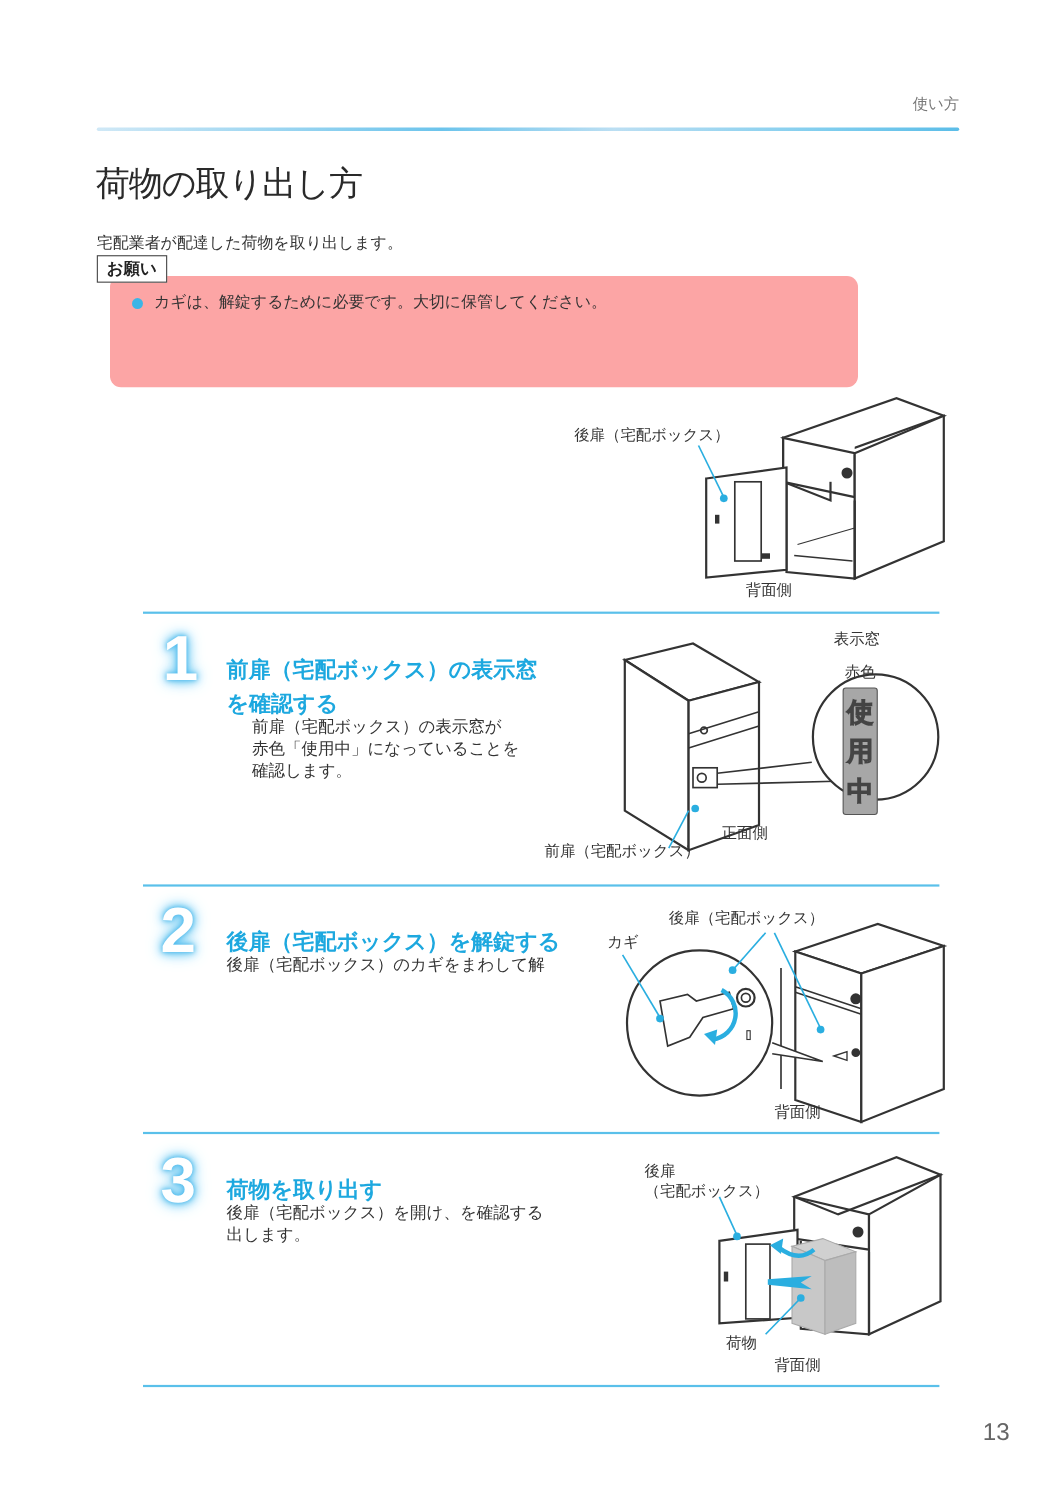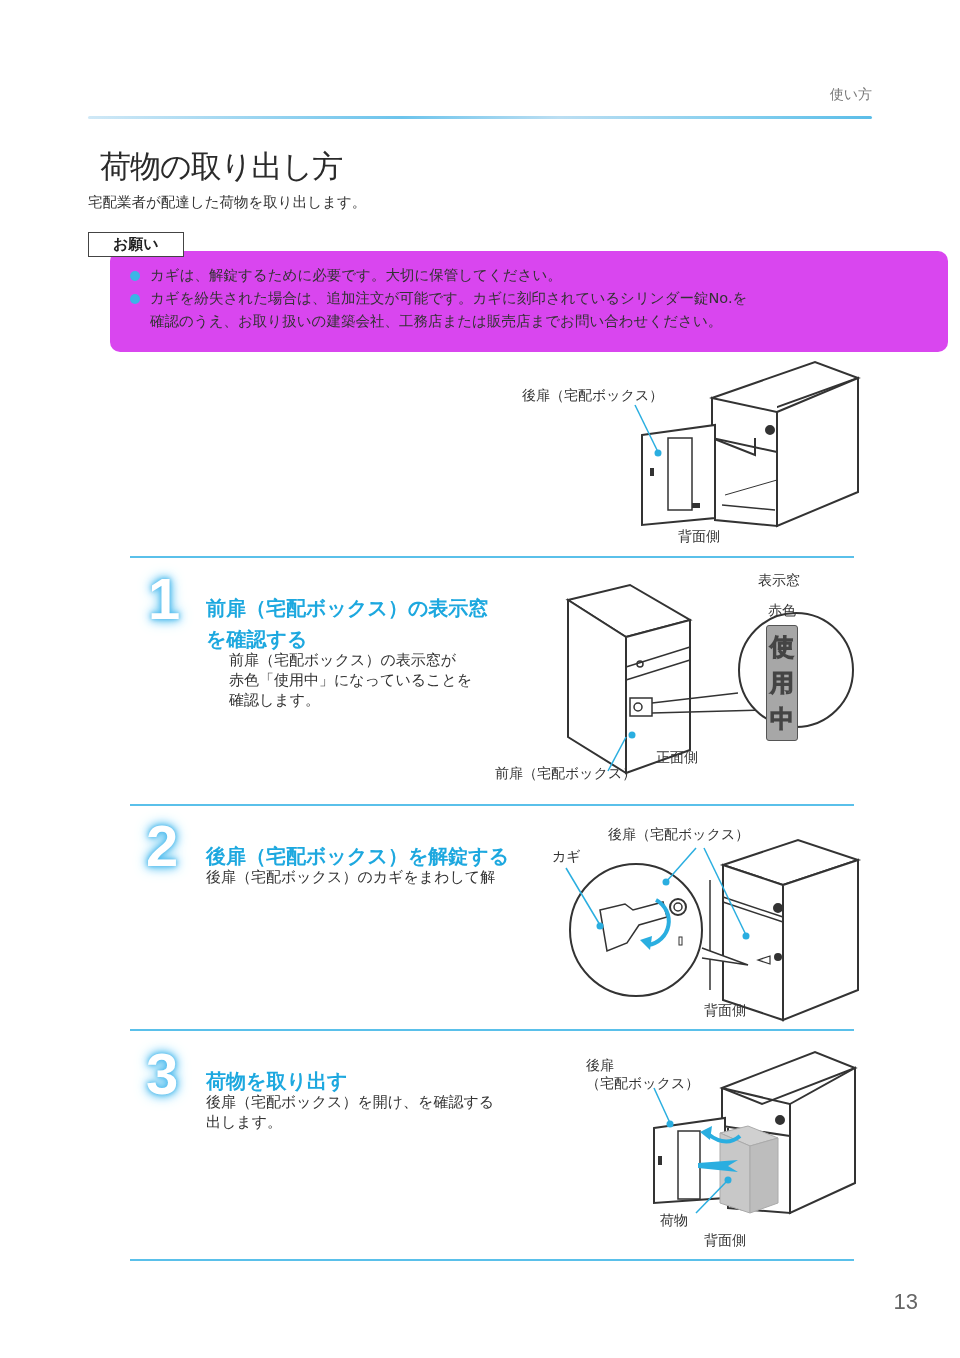--- a/index.html
+++ b/index.html
@@ -3,24 +3,24 @@
 <meta charset="utf-8">
 <style>
   * { box-sizing: border-box; margin: 0; padding: 0; }
   html, body { width: 960px; height: 1358px; background: #ffffff; }
   body { position: relative; font-family: "DejaVu Sans", "Liberation Sans", sans-serif; color: #333; overflow: hidden; }
   .abs { position: absolute; }
   .section-label { right: 88px; top: 86px; font-size: 14px; color: #777; }
   .deco-line { left: 88px; top: 116px; width: 784px; height: 3px;
     background: linear-gradient(90deg, rgba(120,190,230,0.35), #6cc4ec 40%, rgba(120,190,230,0.5) 60%, #7fcdee 85%, #5bbde8);
     border-radius: 2px; }
-  .page-title { left: 100px; top: 146px; font-size: 31px; color: #2a2a2a; letter-spacing: -1px; }
-  .intro { left: 88px; top: 193px; font-size: 14.5px; color: #333; }
-  .notice-tag { left: 88px; top: 232px; border: 1px solid #444; background: #fff; padding: 2px 24px; font-size: 15px; font-weight: bold; color: #222; z-index: 2; }
-  .notice-box { left: 110px; top: 251px; width: 838px; height: 101px; background: #d946ef; border-radius: 10px; padding: 13px 0 0 18px; }
+  .page-title { left: 87px; top: 146px; font-size: 31px; color: #2a2a2a; letter-spacing: -1px; }
+  .intro { left: 88px; top: 211px; font-size: 14.5px; color: #333; }
+  .notice-tag { left: 88px; top: 232px; border: 1px solid #444; background: #fff; padding: 2px 8px; font-size: 15px; font-weight: bold; color: #222; z-index: 2; }
+  .notice-box { left: 100px; top: 251px; width: 680px; height: 101px; background: #fca5a5; border-radius: 10px; padding: 13px 0 0 18px; }
   .notice-item { position: relative; font-size: 14.5px; line-height: 23px; color: #333; padding-left: 22px; }
   .notice-item .bullet { position: absolute; left: 2px; top: 7px; width: 10px; height: 10px; border-radius: 50%; background: #3bb5e6; }
   .divider { left: 130px; width: 724px; height: 2px; background: #5ac0ea; }
   .step-num { font-size: 58px; font-weight: bold; color: #fff; font-family: "Liberation Sans", sans-serif;
     text-shadow: 0 0 4px #4bb8ec, 0 0 8px #5ec3f0, 0 0 12px #7fd0f5, 0 0 16px #a5e0f8; }
   .step-title { font-size: 20px; font-weight: bold; color: #1da8df; line-height: 31px; margin-top: 21px; }
   .step-desc { font-size: 15px; color: #333; line-height: 20px; }
   .callout { font-size: 14px; color: #333; white-space: nowrap; }
   svg { position: absolute; overflow: visible; }
   .page-number { right: 42px; top: 1289px; font-size: 22px; color: #666; font-family: "Liberation Sans", sans-serif; }
@@ -31,25 +31,20 @@
 <div class="abs section-label">使い方</div>
 <div class="abs deco-line"></div>
 <h1 class="abs page-title" style="font-weight:normal;">荷物の取り出し方</h1>
 <p class="abs intro">宅配業者が配達した荷物を取り出します。</p>
 
 <div class="abs notice-tag">お願い</div>
 <div class="abs notice-box">
   <div class="notice-item">
     <span class="bullet"></span>
     <span>カギは、解錠するために必要です。大切に保管してください。</span>
-  </div>
-  <div class="notice-item">
-    <span class="bullet"></span>
-    <span>カギを紛失された場合は、追加注文が可能です。カギに刻印されているシリンダー錠No.を</span><br>
-    <span>確認のうえ、お取り扱いの建築会社、工務店または販売店までお問い合わせください。</span>
   </div>
 </div>
 
 <div class="abs callout" style="left:522px; top:387px;">後扉（宅配ボックス）</div>
 <svg style="left:600px; top:360px;" width="260" height="170">
   <g fill="none" stroke="#333" stroke-width="2">
 
     <polygon points="112,38 215,2 258,18 155,55" fill="#fff"></polygon>
 
     <polygon points="112,38 155,55 155,95 112,78" fill="#fff"></polygon>

